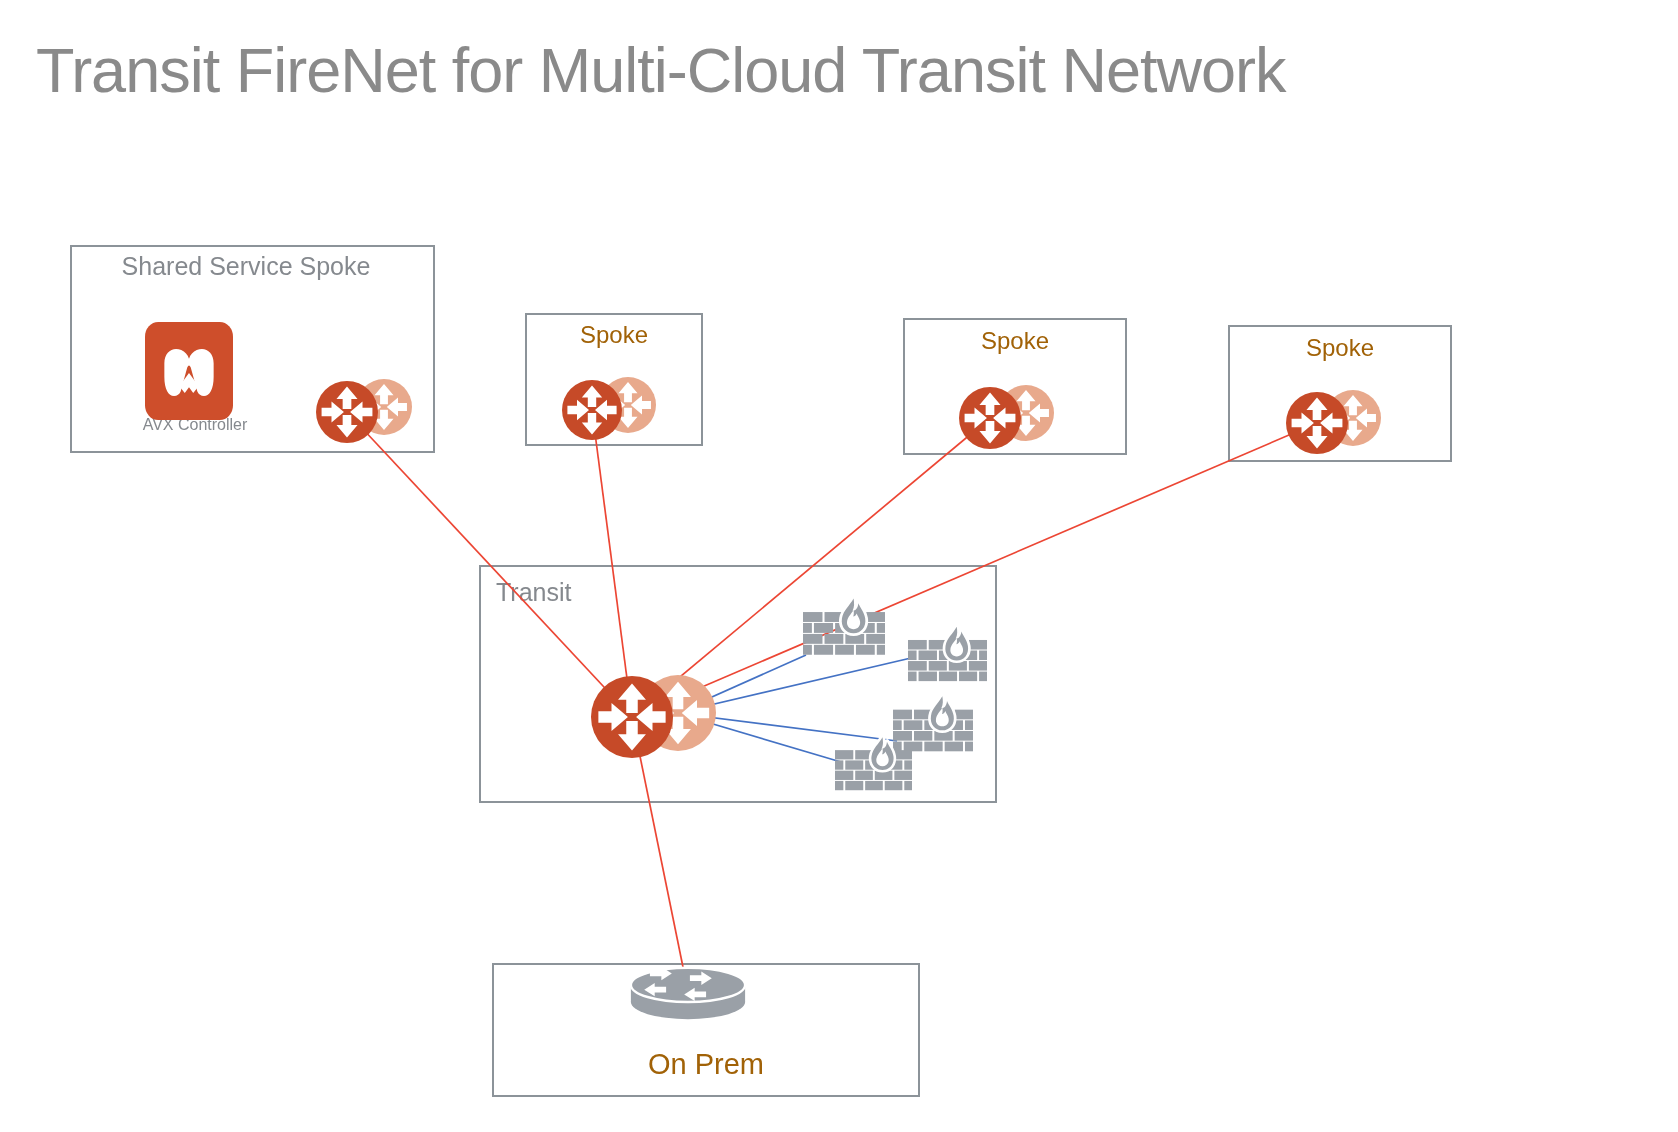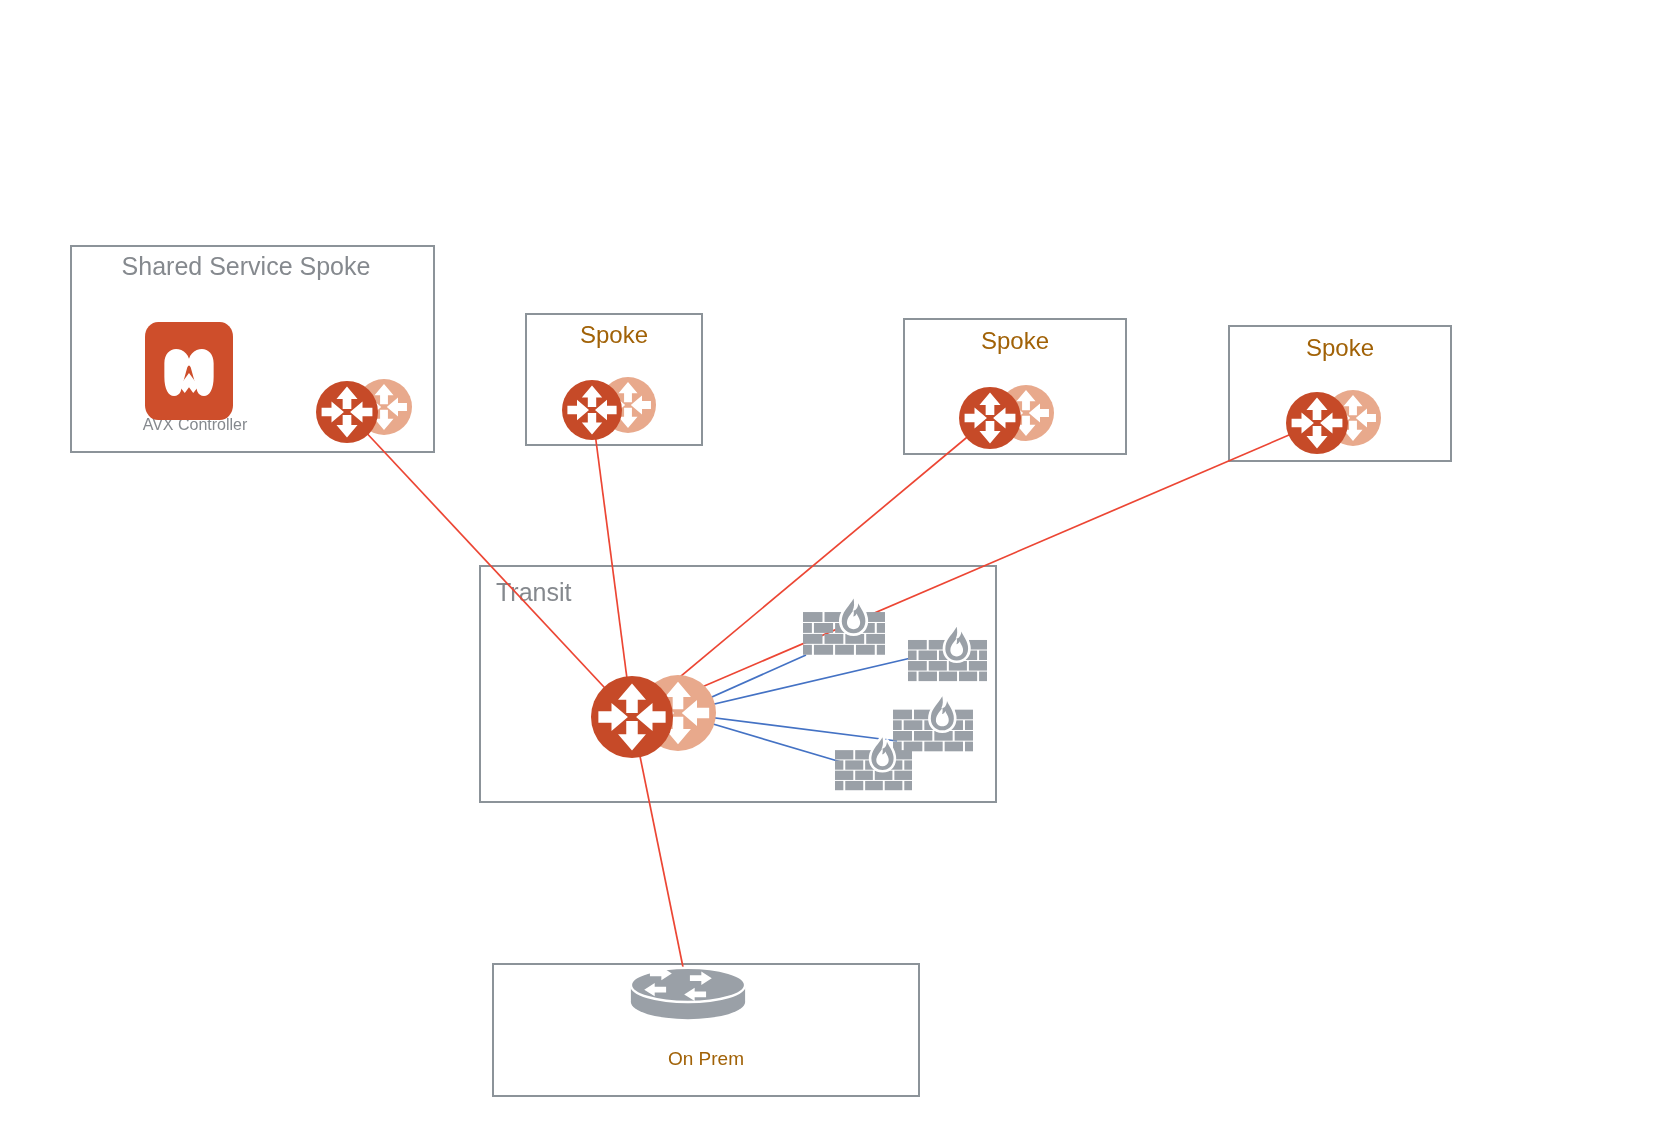--- a/index.html
+++ b/index.html
@@ -15,20 +15,21 @@
   .ctr{text-align:center;}
   svg.overlay{position:absolute;left:0;top:0;pointer-events:none;z-index:5;}
   .boxes{z-index:1;}
   .labels{z-index:3;}
 </style>
 </head>
 <body>
 
 <div class="canvas">
 
+  <div class="title">Transit FireNet for Multi-Cloud Transit Network</div>
 
   <div class="boxes">
     <div class="box" style="left:70px;top:245px;width:365px;height:208px;"></div>
     <div class="box" style="left:525px;top:313px;width:178px;height:133px;"></div>
     <div class="box" style="left:903px;top:318px;width:224px;height:137px;"></div>
     <div class="box" style="left:1228px;top:325px;width:224px;height:137px;"></div>
     <div class="box" style="left:479px;top:565px;width:518px;height:238px;"></div>
     <div class="box" style="left:492px;top:963px;width:428px;height:134px;"></div>
   </div>
 
@@ -154,16 +155,16 @@
     <div class="lbl gray ctr" style="left:100px;top:416px;width:190px;font-size:16px;">AVX Controller</div>
 
     <div class="lbl dark ctr" style="left:525px;top:321px;width:178px;font-size:24px;">Spoke</div>
 
     <div class="lbl dark ctr" style="left:903px;top:327px;width:224px;font-size:24px;">Spoke</div>
 
     <div class="lbl dark ctr" style="left:1228px;top:334px;width:224px;font-size:24px;">Spoke</div>
 
     <div class="lbl gray" style="left:496px;top:578px;font-size:25px;">Transit</div>
 
-    <div class="lbl dark ctr" style="left:492px;top:1048px;width:428px;font-size:19px;">On Prem</div>
+    <div class="lbl dark ctr" style="left:492px;top:1048px;width:428px;font-size:29px;">On Prem</div>
   </div>
 
 </div>
 
 </body></html>

